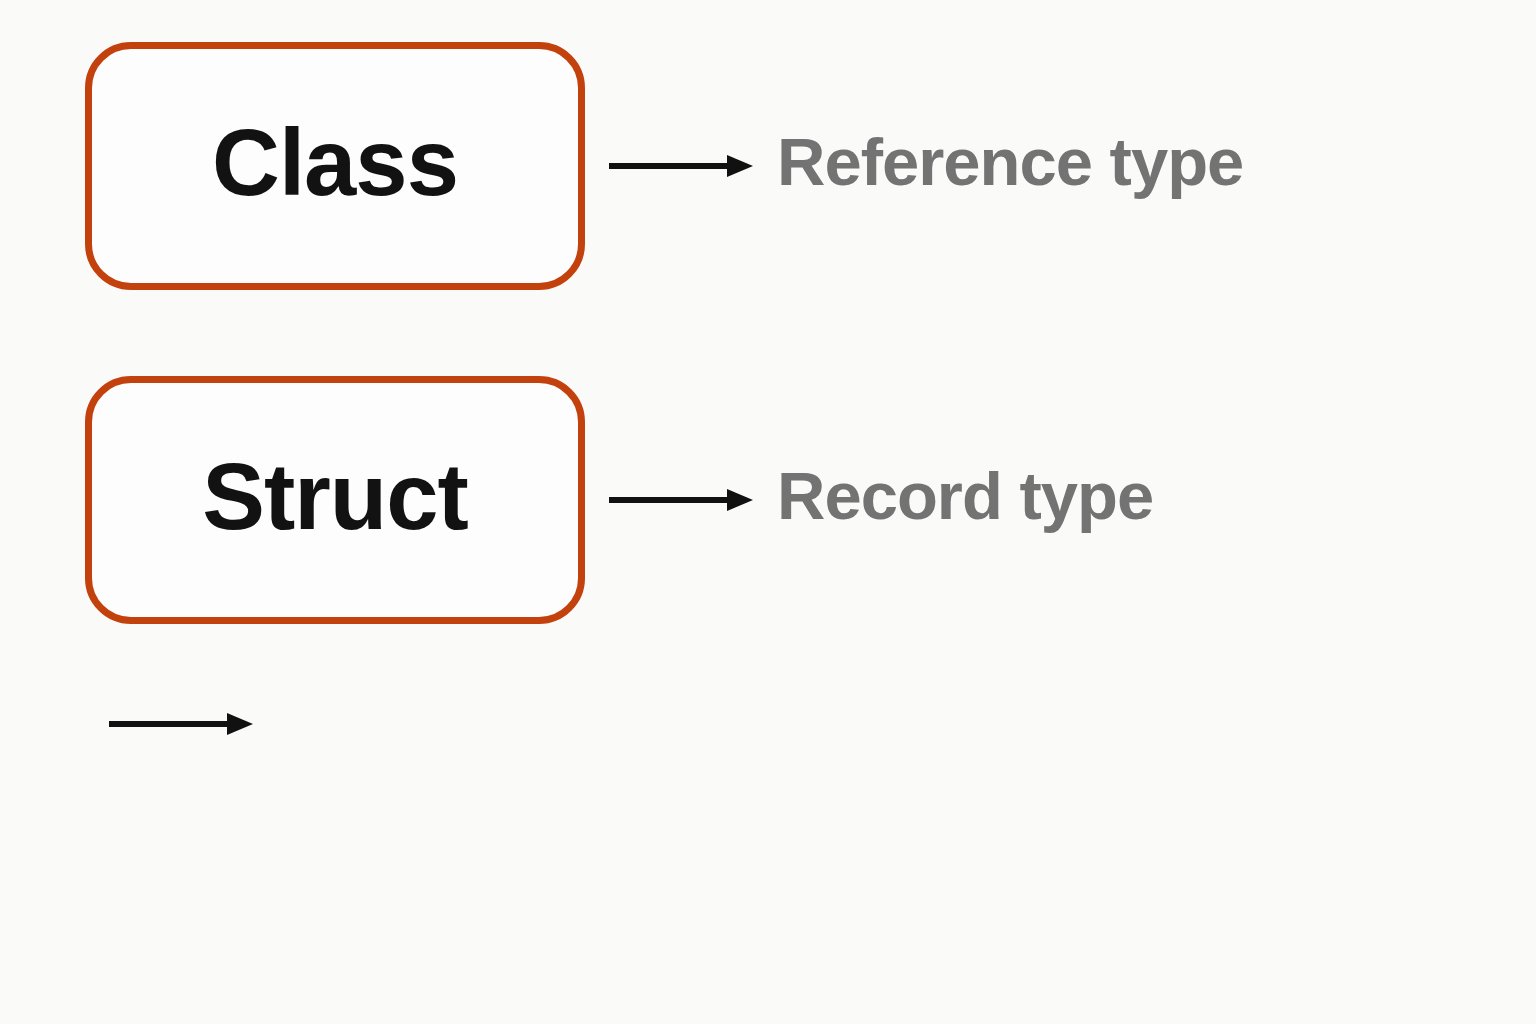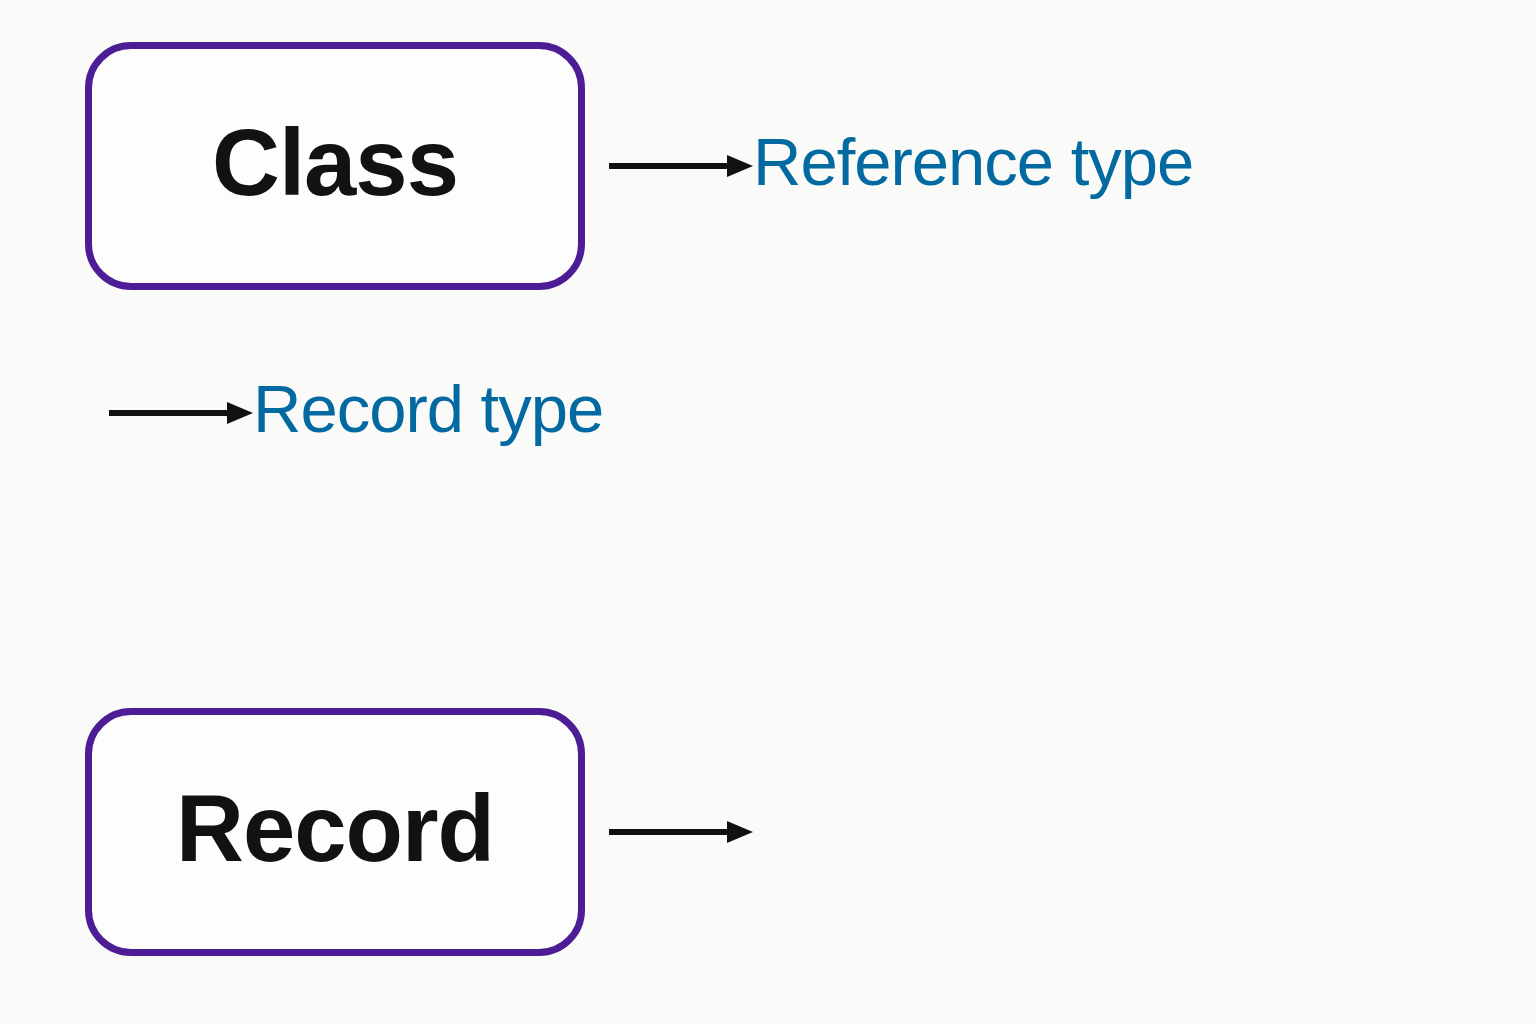--- a/index.html
+++ b/index.html
@@ -25,21 +25,21 @@
     align-items: center;
   }
   .row-1 { top: 42px; }
   .row-2 { top: 376px; }
   .row-3 { top: 708px; }
   .type-box {
     width: 500px;
     height: 248px;
     box-sizing: border-box;
     background: #fdfdfd;
-    border: 7px solid #4c1d95;
+    border: 7px solid #c2410c;
     border-radius: 46px;
     display: flex;
     align-items: center;
     justify-content: center;
     flex: 0 0 auto;
   }
   .type-box .box-label {
     font-size: 94px;
     font-weight: 700;
     color: #121212;
@@ -48,23 +48,24 @@
     padding-bottom: 6px;
   }
   .arrow {
     flex: 0 0 auto;
     margin-left: 22px;
     display: block;
   }
   .arrow line { stroke: #111111; stroke-width: 6; }
   .arrow polygon { fill: #111111; }
   .arrow-label {
+    margin-left: 24px;
     font-size: 67px;
-    font-weight: 400;
-    color: #0369a1;
+    font-weight: 700;
+    color: #737373;
     letter-spacing: -1px;
     line-height: 1.1;
     white-space: nowrap;
     transform: translateY(-4px);
   }
 </style>
 </head>
 <body>
 
 <div class="canvas">
@@ -74,30 +75,30 @@
       <span class="box-label">Class</span>
     </div>
     <svg class="arrow" width="146" height="32" viewBox="0 0 146 32" aria-hidden="true">
       <line x1="2" y1="16" x2="122" y2="16"></line>
       <polygon points="120,5 146,16 120,27"></polygon>
     </svg>
     <span class="arrow-label">Reference type</span>
   </div>
 
   <div class="row row-2">
+    <div class="type-box">
+      <span class="box-label">Struct</span>
+    </div>
     <svg class="arrow" width="146" height="32" viewBox="0 0 146 32" aria-hidden="true">
       <line x1="2" y1="16" x2="122" y2="16"></line>
       <polygon points="120,5 146,16 120,27"></polygon>
     </svg>
     <span class="arrow-label">Record type</span>
   </div>
 
   <div class="row row-3">
-    <div class="type-box">
-      <span class="box-label">Record</span>
-    </div>
     <svg class="arrow" width="146" height="32" viewBox="0 0 146 32" aria-hidden="true">
       <line x1="2" y1="16" x2="122" y2="16"></line>
       <polygon points="120,5 146,16 120,27"></polygon>
     </svg>
   </div>
 
 </div>
 
 </body></html>

